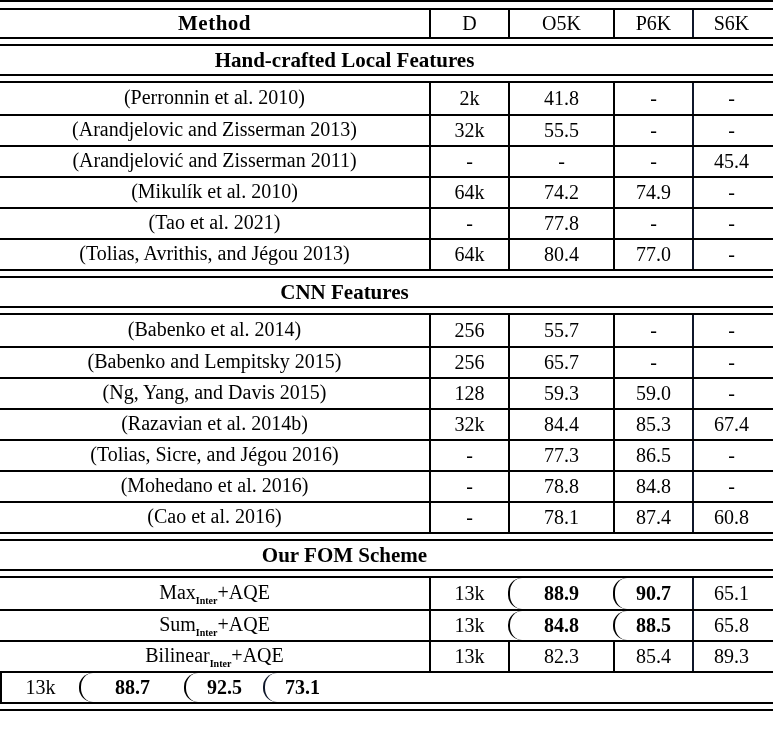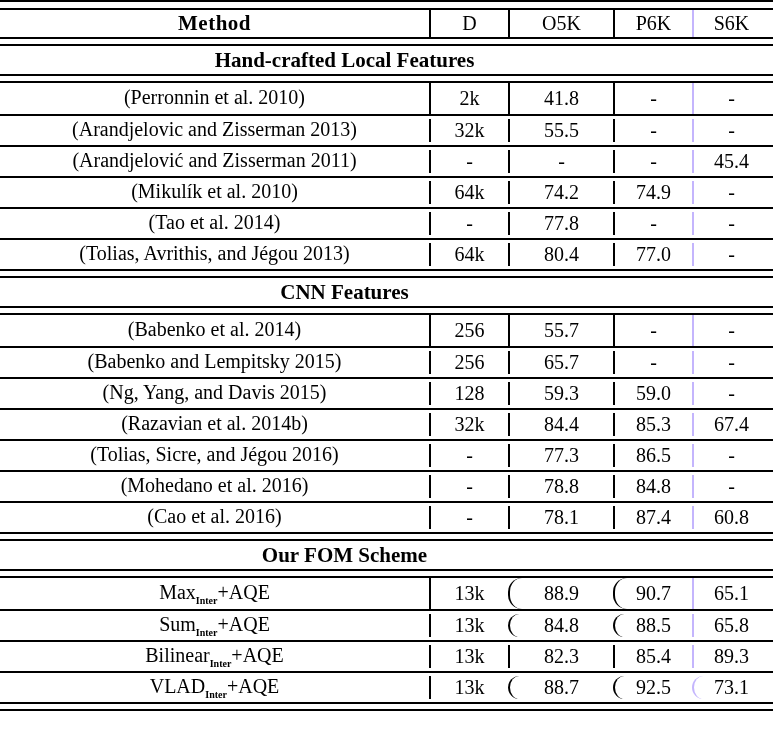--- a/index.html
+++ b/index.html
@@ -14,55 +14,55 @@
   .rule {
     box-sizing: border-box;
     height: 9px;
     border-top: 2px solid #000;
     border-bottom: 2px solid #000;
   }
   .rule.top { height: 10px; }
   .tr { display: flex; box-sizing: border-box; }
   .tr.header { height: 27px; }
   .tr.data { height: 31px; }
-  .sec .tr + .tr { border-top: 2px solid #000; align-items: center; }
+  .sec .tr + .tr { border-top: 2px solid #000; }
   .td {
     box-sizing: border-box;
     display: flex;
     align-items: center;
     justify-content: center;
     text-align: center;
     font-size: 20px;
     overflow: hidden;
     white-space: nowrap;
   }
   .c0 { width: 429px; }
   .c1 { width: 79px;  border-left: 2px solid #000; }
   .c2 { width: 105px;  border-left: 2px solid #000; }
   .c3 { width: 79px;  border-left: 2px solid #000; }
-  .c4 { width: 77px;  border-left: 2px solid #c4b5fd; }
+  .c4 { width: 77px;  border-left: 2px solid #0f172a; }
   .th-method { font-weight: bold; font-size: 21px; letter-spacing: 0.5px; }
   .tr.header .td { font-size: 20px; }
   .tr.header .th-method { font-size: 21px; }
   .section-title {
     box-sizing: border-box;
     height: 28px;
     line-height: 28px;
     text-align: center;
     font-weight: bold;
     font-size: 21px;
     padding-right: 84px;
     border-radius: 10px;
   }
   .sub {
     font-size: 10px;
     font-weight: bold;
     vertical-align: -5px;
   }
-  .b { font-weight: normal; border-radius: 14px; }
+  .b { font-weight: bold; border-radius: 14px; }
 </style>
 </head>
 <body>
 
 <div class="table">
 
   <div class="rule top"></div>
 
   <div class="tr header">
     <div class="td c0 th-method">Method</div>
@@ -108,21 +108,21 @@
       <div class="td c0">
           <span><span>(Mikulík et al. 2010)</span><span class="sub"></span><span></span></span>
         </div>
       <div class="td c1">64k</div>
       <div class="td c2">74.2</div>
       <div class="td c3">74.9</div>
       <div class="td c4">-</div>
     </div>
     <div class="tr data">
       <div class="td c0">
-          <span><span>(Tao et al. 2014)</span><span class="sub"></span><span></span></span>
+          <span><span>(Tao et al. 2021)</span><span class="sub"></span><span></span></span>
         </div>
       <div class="td c1">-</div>
       <div class="td c2">77.8</div>
       <div class="td c3">-</div>
       <div class="td c4">-</div>
     </div>
     <div class="tr data">
       <div class="td c0">
           <span><span>(Tolias, Avrithis, and Jégou 2013)</span><span class="sub"></span><span></span></span>
         </div>
@@ -229,23 +229,20 @@
     <div class="tr data">
       <div class="td c0">
           <span><span>Bilinear</span><span class="sub">Inter</span><span>+AQE</span></span>
         </div>
       <div class="td c1">13k</div>
       <div class="td c2">82.3</div>
       <div class="td c3">85.4</div>
       <div class="td c4">89.3</div>
     </div>
     <div class="tr data">
-      <div class="td c0">
-          <span><span>VLAD</span><span class="sub">Inter</span><span>+AQE</span></span>
-        </div>
       <div class="td c1">13k</div>
       <div class="td c2 b">88.7</div>
       <div class="td c3 b">92.5</div>
       <div class="td c4 b">73.1</div>
     </div>
   </div>
 
   <div class="rule"></div>
 
 </div>

